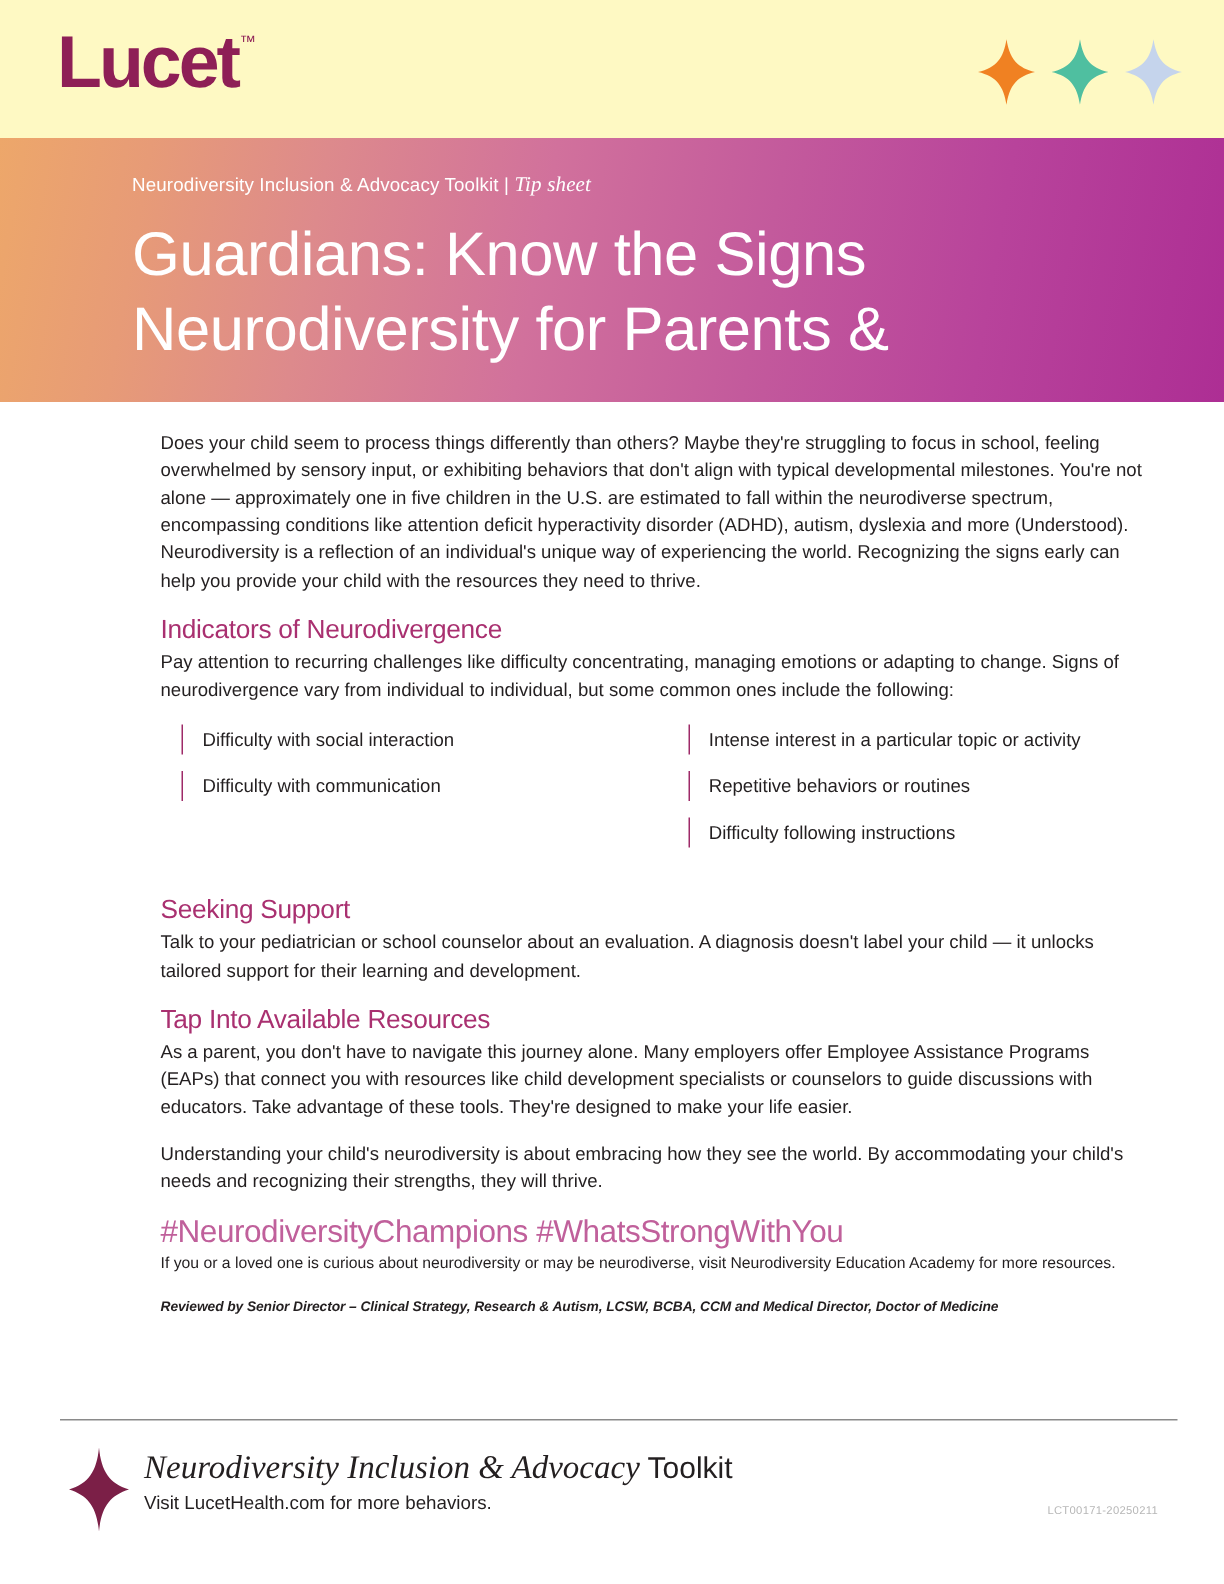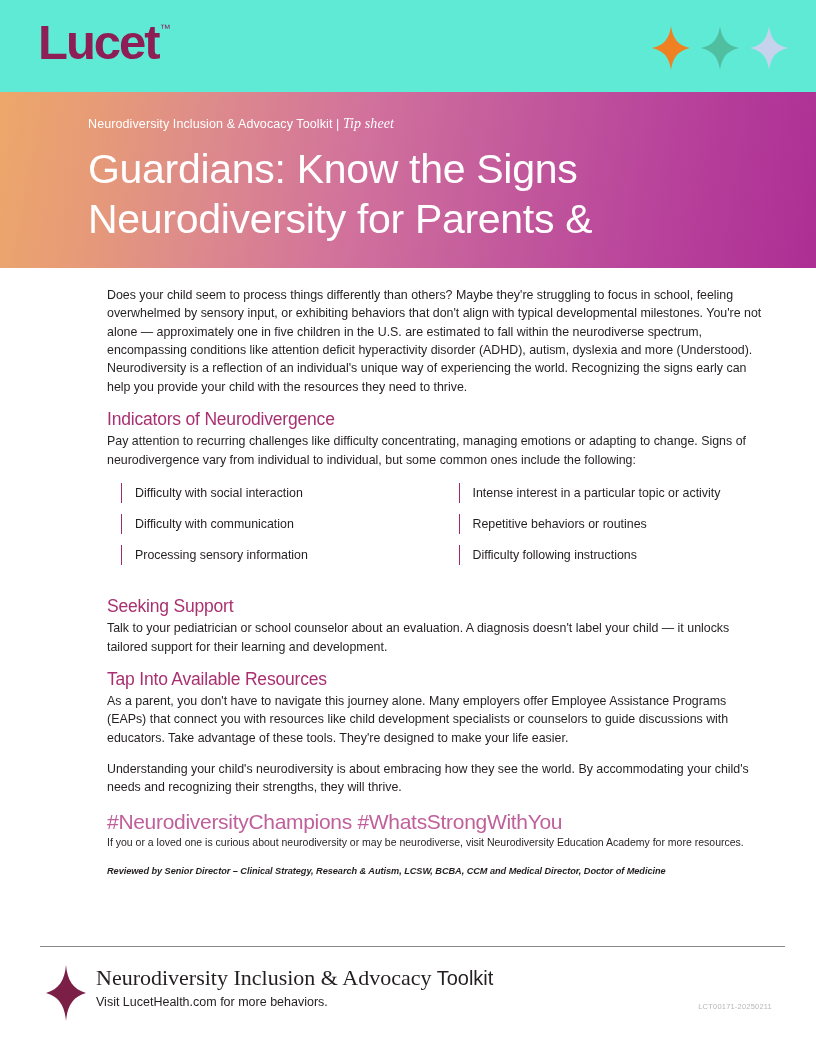--- a/index.html
+++ b/index.html
@@ -11,21 +11,21 @@
     font-family: "Liberation Sans", sans-serif;
     color: #231f20;
     overflow: hidden;
     position: relative;
   }
 
   
   .logo-bar {
     height: 92px;
     position: relative;
-    background: #5eead4;
+    background: #fef9c3;
   }
   .lucet-logo {
     position: absolute;
     left: 38px;
     top: 18px;
     font-family: "Liberation Sans", sans-serif;
     font-size: 49px;
     font-weight: bold;
     letter-spacing: -2.0px;
     color: #8e1f56;
@@ -174,20 +174,21 @@
   .footer-diamond { width: 40px; height: 56px; flex: 0 0 40px; margin-top: 2px; }
   .footer-text { padding-left: 10px; padding-top: 3px; }
   .footer-title {
     font-size: 22px;
     line-height: 1.1;
     color: #231f20;
     white-space: nowrap;
   }
   .footer-title .ital {
     font-family: "Liberation Serif", serif;
+    font-style: italic;
   }
   .footer-title .roman {
     font-family: "Liberation Sans", sans-serif;
     font-size: 20px;
   }
   .footer-sub {
     font-size: 12.5px;
     color: #231f20;
     margin-top: 5px;
   }
@@ -235,21 +236,20 @@
 
   <p class="body-text">Does your child seem to process things differently than others? Maybe they're struggling to focus in school, feeling overwhelmed by sensory input, or exhibiting behaviors that don't align with typical developmental milestones. You're not alone — approximately one in five children in the U.S. are estimated to fall within the neurodiverse spectrum, encompassing conditions like attention deficit hyperactivity disorder (ADHD), autism, dyslexia and more (Understood). Neurodiversity is a reflection of an individual's unique way of experiencing the world. Recognizing the signs early can help you provide your child with the resources they need to thrive.</p>
 
   <h2 class="section-heading">Indicators of Neurodivergence</h2>
   <p class="body-text">Pay attention to recurring challenges like difficulty concentrating, managing emotions or adapting to change. Signs of neurodivergence vary from individual to individual, but some common ones include the following:</p>
 
   <div class="indicators">
     <div class="ind-col left">
       <div class="ind-item">Difficulty with social interaction</div>
       <div class="ind-item">Difficulty with communication</div>
-      <div class="ind-item">Processing sensory information</div>
     </div>
     <div class="ind-col right">
       <div class="ind-item">Intense interest in a particular topic or activity</div>
       <div class="ind-item">Repetitive behaviors or routines</div>
       <div class="ind-item">Difficulty following instructions</div>
     </div>
   </div>
 
   <h2 class="section-heading">Seeking Support</h2>
   <p class="body-text">Talk to your pediatrician or school counselor about an evaluation. A diagnosis doesn't label your child — it unlocks tailored support for their learning and development.</p>

